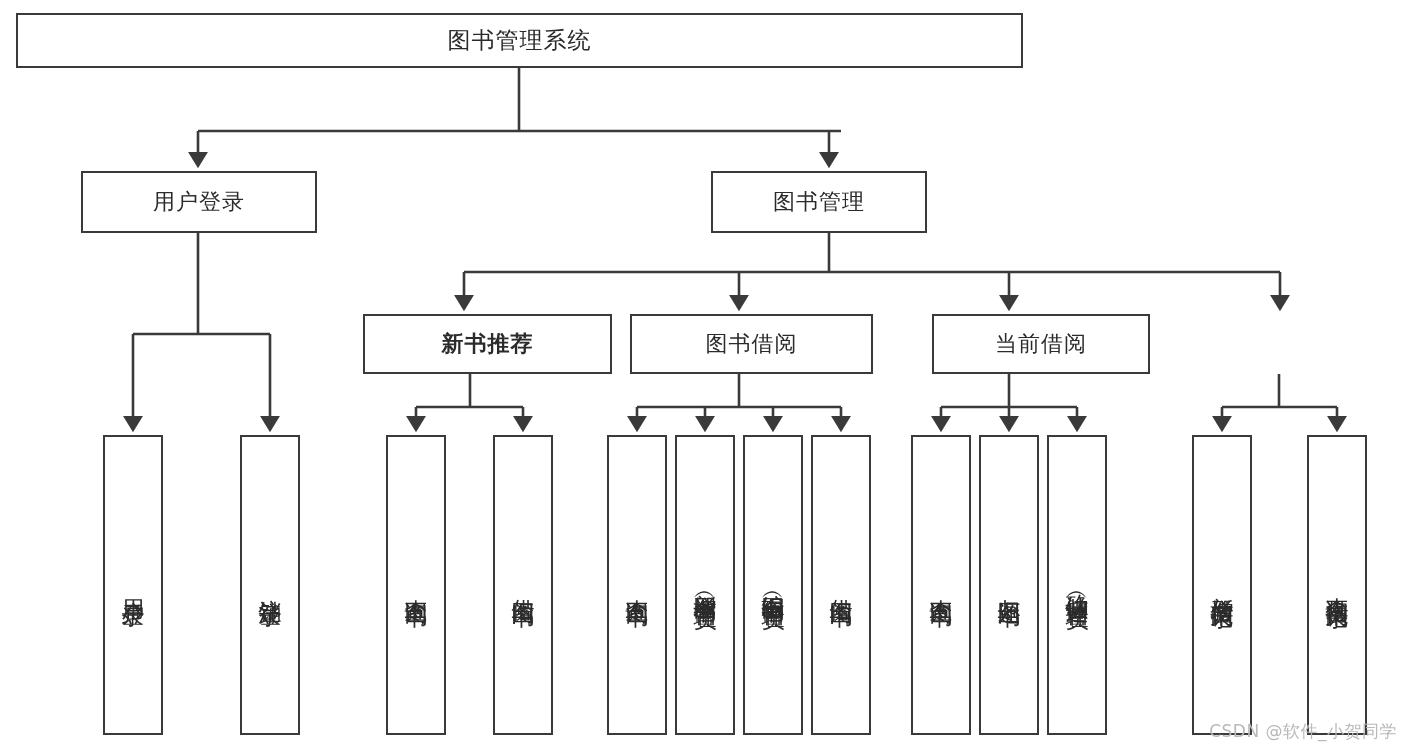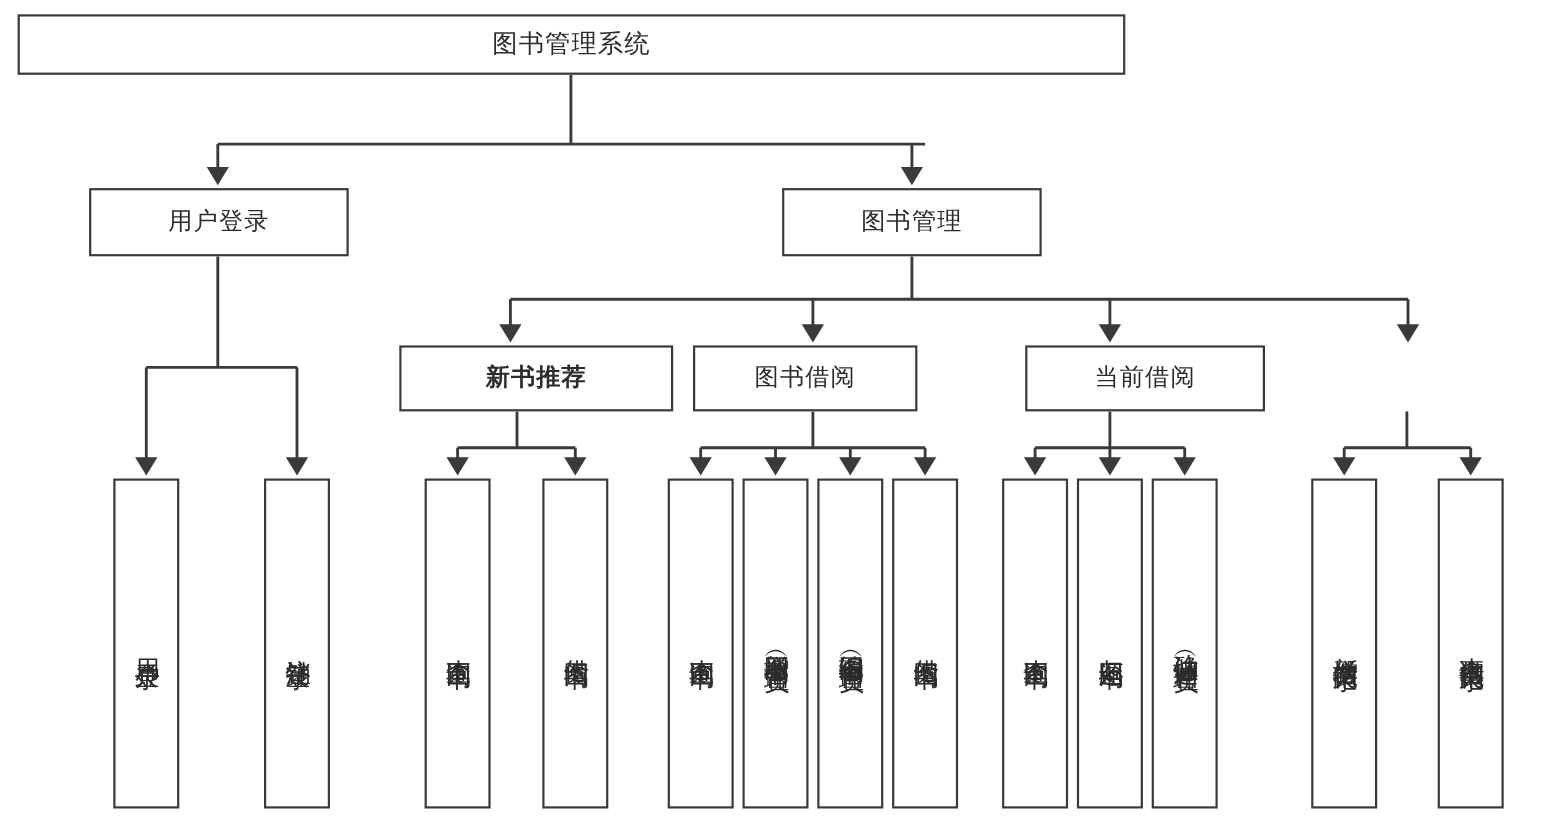--- a/index.html
+++ b/index.html
@@ -125,28 +125,28 @@
     </g>
   </svg>
 
   <div class="node horiz root" style="left:16px; top:13px; width:1007px; height:55px;">
     <span>图书管理系统</span>
   </div>
 
   <div class="node horiz" style="left:81px; top:171px; width:236px; height:62px;">
     <span>用户登录</span>
   </div>
-  <div class="node horiz" style="left:711px; top:171px; width:236px; height:62px;">
+  <div class="node horiz" style="left:711px; top:171px; width:216px; height:62px;">
     <span>图书管理</span>
   </div>
 
   <div class="node horiz" style="left:363px; top:314px; width:249px; height:60px;font-weight:bold;">
     <span>新书推荐</span>
   </div>
-  <div class="node horiz" style="left:630px; top:314px; width:204px; height:60px;">
+  <div class="node horiz" style="left:630px; top:314px; width:243px; height:60px;">
     <span>图书借阅</span>
   </div>
   <div class="node horiz" style="left:900px; top:314px; width:218px; height:60px;margin-left:32px;">
     <span>当前借阅</span>
   </div>
 
   <div class="node vert" style="left:103px; top:435px; width:60px; height:300px;">
     <span class="vlabel">用户登录</span>
   </div>
   <div class="node vert" style="left:240px; top:435px; width:60px; height:300px;">
@@ -183,14 +183,15 @@
     <span class="vlabel">确认归还（管理员）</span>
   </div>
 
   <div class="node vert" style="left:1192px; top:435px; width:60px; height:300px;">
     <span class="vlabel">新增借阅记录</span>
   </div>
   <div class="node vert" style="left:1307px; top:435px; width:60px; height:300px;">
     <span class="vlabel">查询借阅记录</span>
   </div>
 
+  <div class="watermark">CSDN @软件_小贺同学</div>
 
 </div>
 
 </body></html>

